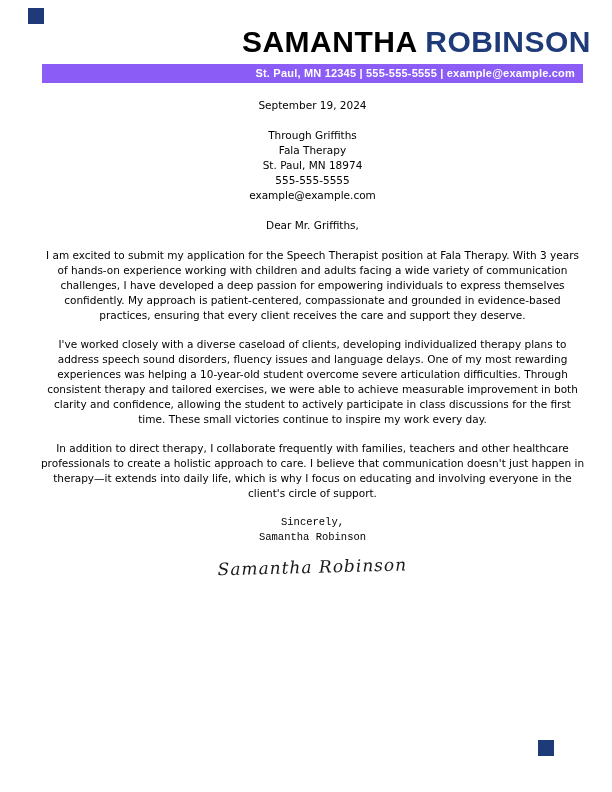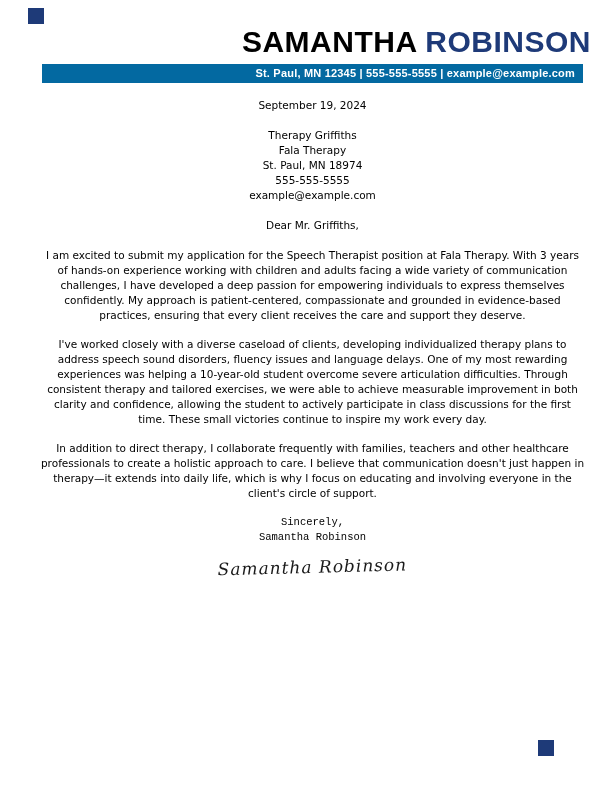--- a/index.html
+++ b/index.html
@@ -40,21 +40,21 @@
   }
   .name-heading .last { color: #1e3a78; }
 
   .contact-bar {
     position: absolute;
     left: 42px;
     top: 64px;
     width: 541px;
     height: 19px;
     box-sizing: border-box;
-    background: #0369a1;
+    background: #8b5cf6;
     color: #ffffff;
     font-family: "Liberation Sans", sans-serif;
     font-weight: bold;
     font-size: 11px;
     line-height: 19px;
     text-align: right;
     padding-right: 8px;
     letter-spacing: 0.2px;
     white-space: nowrap;
   }
@@ -100,21 +100,21 @@
 
   <div class="contact-bar">
     <span>St. Paul, MN 12345  |  555-555-5555  |  example@example.com</span>
   </div>
 
   <div class="letter-body">
 
     <div class="date-line">September 19, 2024</div>
 
     <div class="recipient-block">
-      <div>Therapy Griffiths</div>
+      <div>Through Griffiths</div>
       <div>Fala Therapy</div>
       <div>St. Paul, MN 18974</div>
       <div>555-555-5555</div>
       <div>example@example.com</div>
     </div>
 
     <div class="salutation">Dear Mr. Griffiths,</div>
 
     <p class="para">I am excited to submit my application for the Speech Therapist position at Fala Therapy. With 3 years of hands-on experience working with children and adults facing a wide variety of communication challenges, I have developed a deep passion for empowering individuals to express themselves confidently. My approach is patient-centered, compassionate and grounded in evidence-based practices, ensuring that every client receives the care and support they deserve.</p>
     <p class="para">I've worked closely with a diverse caseload of clients, developing individualized therapy plans to address speech sound disorders, fluency issues and language delays. One of my most rewarding experiences was helping a 10-year-old student overcome severe articulation difficulties. Through consistent therapy and tailored exercises, we were able to achieve measurable improvement in both clarity and confidence, allowing the student to actively participate in class discussions for the first time. These small victories continue to inspire my work every day.</p>

